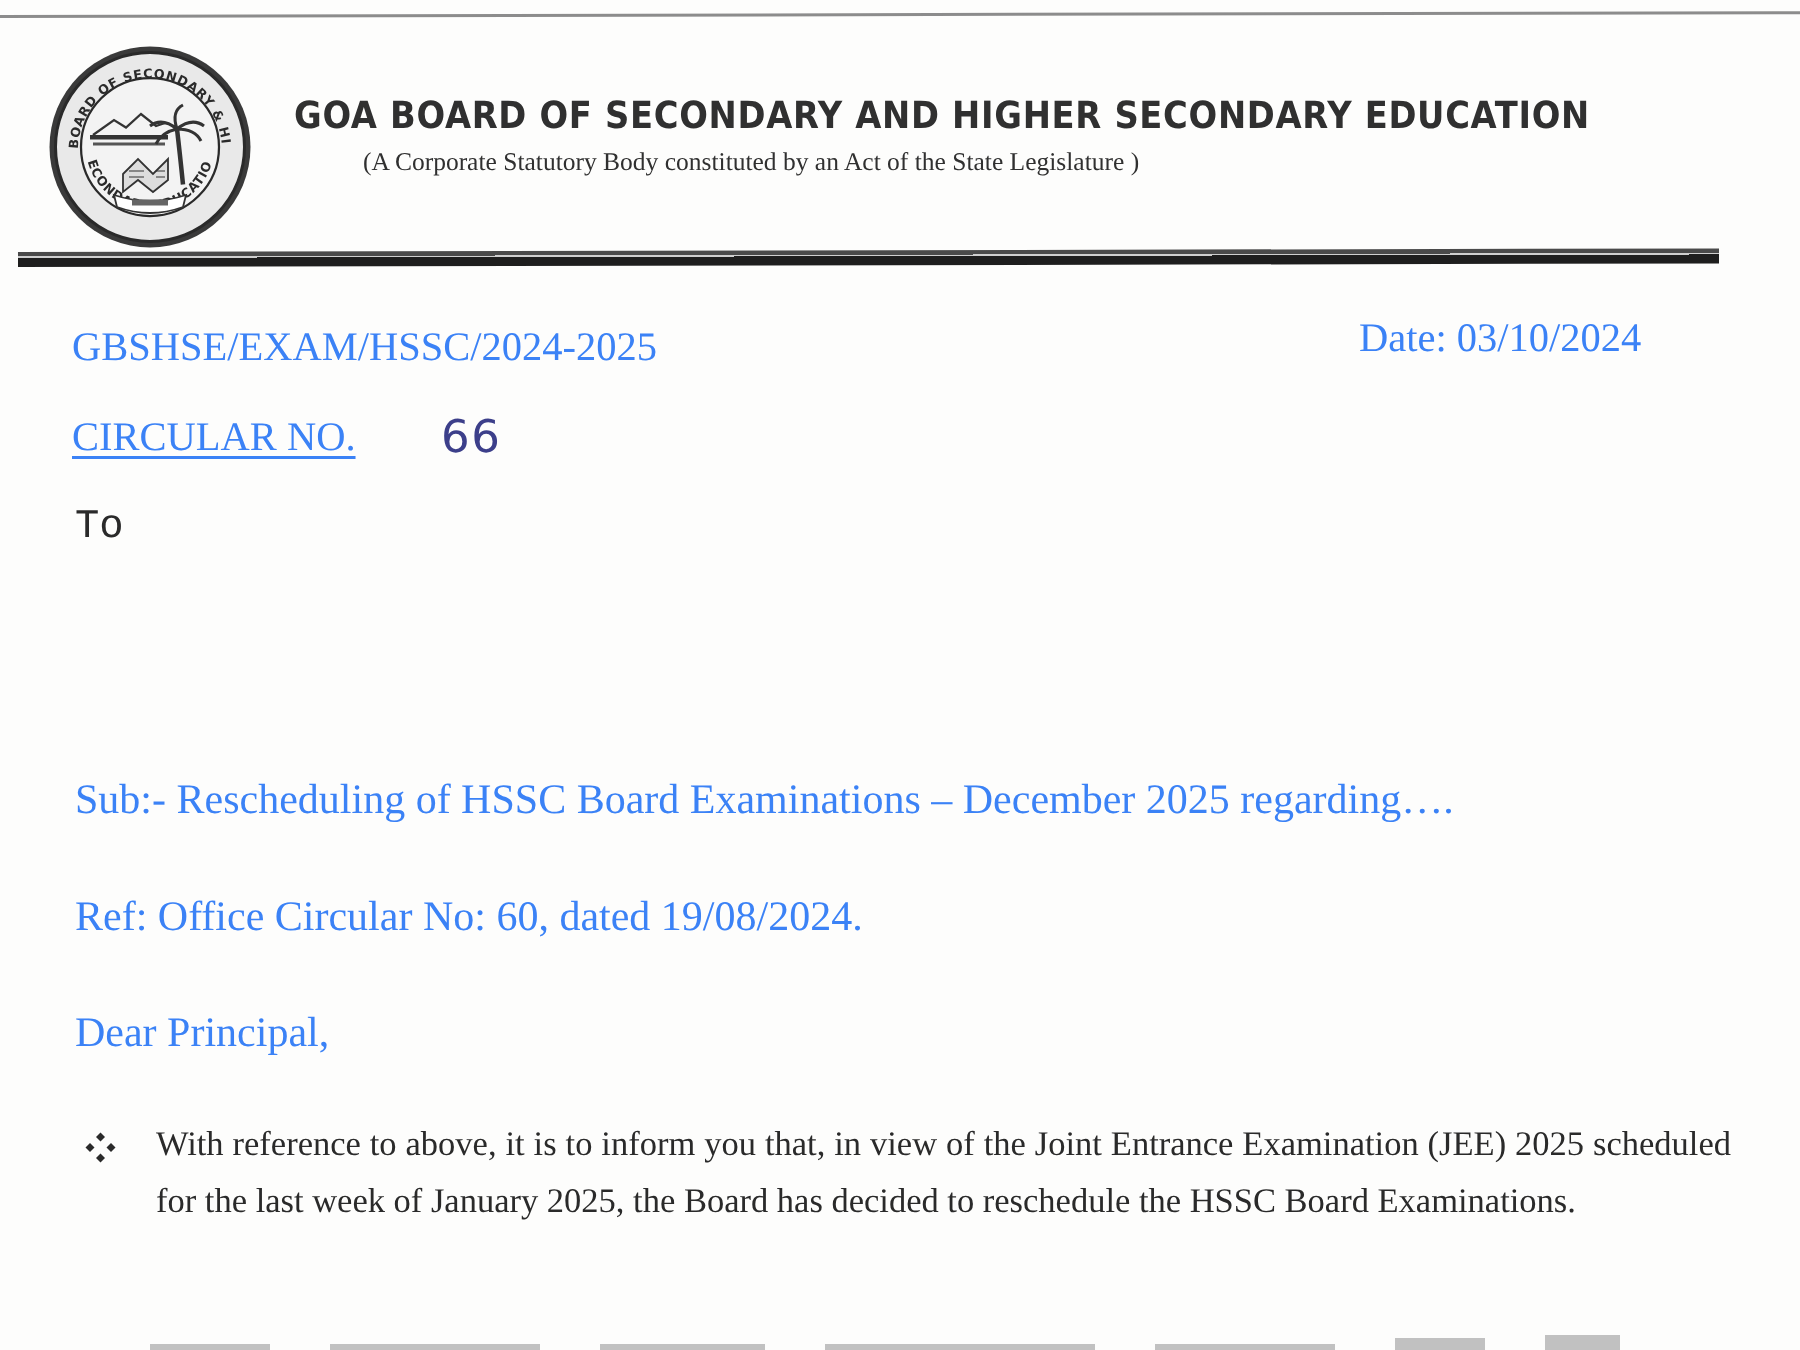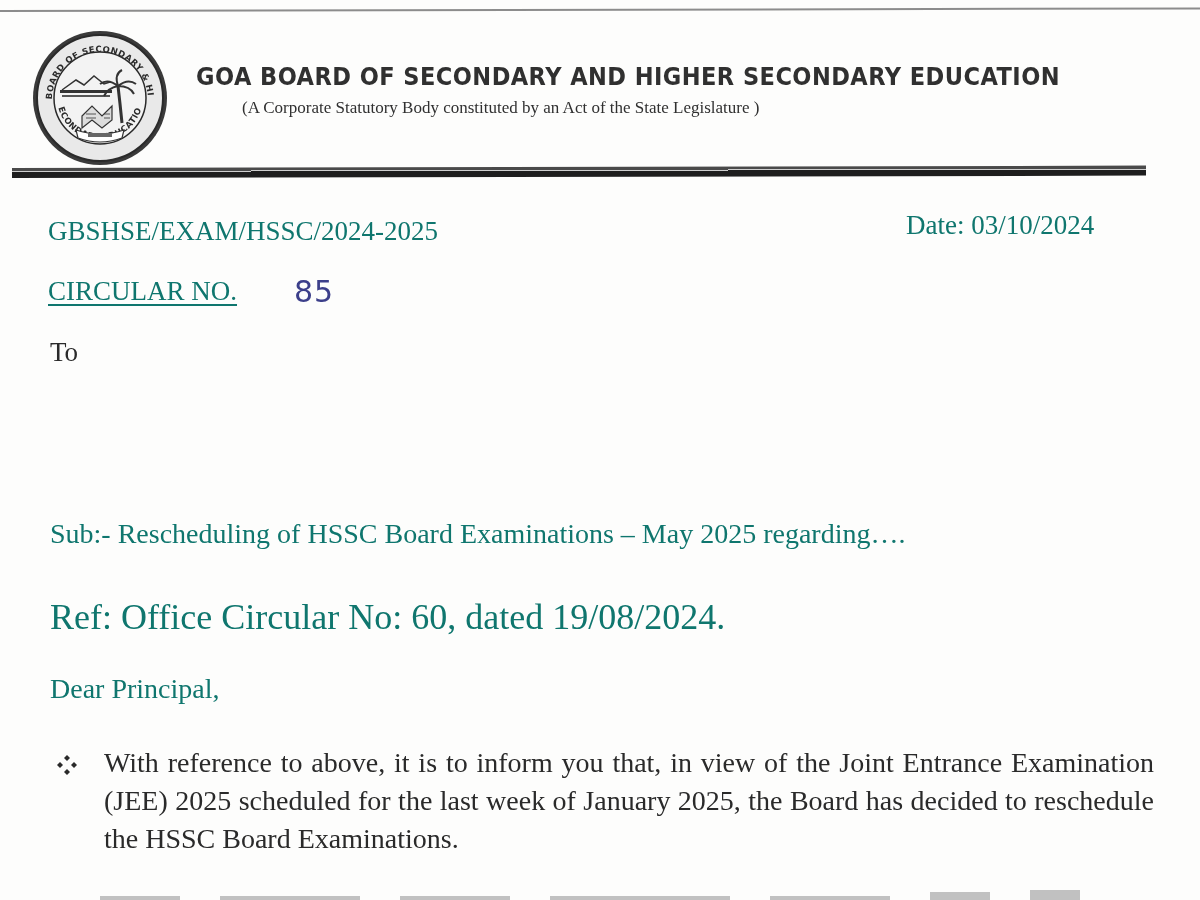--- a/index.html
+++ b/index.html
@@ -55,21 +55,21 @@
     left: 12px; top: 168px;
     width: 1134px; height: 10px;
     background: linear-gradient(to bottom, #4a4a4a 0px, #4a4a4a 3px, #cfcfcf 3px, #cfcfcf 4px, #1e1e1e 4px, #1e1e1e 10px);
     transform: rotate(-0.12deg);
     transform-origin: left center;
   }
 
   .text {
     position: absolute;
     font-size: 27px;
-    color: #0f766e;
+    color: #3b82f6;
     white-space: nowrap;
   }
   .ref-no   { left: 48px;  top: 216px; }
   .date     { left: 906px; top: 210px; text-align: right; }
   .circular {
     left: 48px; top: 276px;
     text-decoration: underline;
     text-underline-offset: 4px;
     text-decoration-thickness: 2px;
   }
@@ -79,40 +79,41 @@
     font-family: "DejaVu Sans", sans-serif;
     font-size: 30px;
     color: #3c3f8a;
     letter-spacing: 1px;
   }
   .to-block {
     position: absolute;
     left: 50px; top: 333px;
     font-size: 27px;
     line-height: 38.5px;
+    font-family: Liberation Mono, monospace;
   }
   .subject  { left: 50px; top: 518px; font-size: 28px; }
-  .ref-line { left: 50px; top: 596px; font-size: 36px; }
+  .ref-line { left: 50px; top: 596px; font-size: 28px; }
   .salutation { left: 50px; top: 673px; font-size: 28px; }
 
   .bullet-para {
     position: absolute;
     left: 54px; top: 744px;
     width: 1100px;
   }
   .bullet-icon {
     position: absolute;
     left: 0; top: 10px;
     width: 26px; height: 22px;
   }
   .bullet-text {
     position: absolute;
     left: 50px; top: 0;
     width: 1050px;
-    font-size: 28px;
+    font-size: 23px;
     line-height: 38px;
     text-align: justify;
     text-align-last: left;
   }
   .cut-line {
     position: absolute;
     left: 100px; top: 888px;
     width: 1060px; height: 14px;
     overflow: hidden;
     opacity: 0.35;
@@ -160,27 +161,27 @@
 
 <div class="org-name">GOA BOARD OF SECONDARY AND HIGHER SECONDARY EDUCATION</div>
 <div class="org-subtitle">(A Corporate Statutory Body constituted by an Act of the State Legislature )</div>
 
 <div class="header-rule"></div>
 
 <div class="text ref-no">GBSHSE/EXAM/HSSC/2024-2025</div>
 <div class="text date">Date: 03/10/2024</div>
 
 <div class="text circular">CIRCULAR NO.</div>
-<div class="circular-number">85</div>
+<div class="circular-number">66</div>
 
 <div class="to-block">
   <div>To</div>
 </div>
 
-<div class="text subject">Sub:- Rescheduling of HSSC Board Examinations – May 2025 regarding….</div>
+<div class="text subject">Sub:- Rescheduling of HSSC Board Examinations – December 2025 regarding….</div>
 
 <div class="text ref-line">Ref: Office Circular No: 60, dated 19/08/2024.</div>
 
 <div class="text salutation">Dear Principal,</div>
 
 <div class="bullet-para">
   <span class="bullet-icon">
     <svg width="26" height="22" viewBox="0 0 26 22" xmlns="http://www.w3.org/2000/svg">
       <g fill="#2a2a2a">
         <path d="M13 1 L16 4 L13 7 L10 4 Z"></path>

